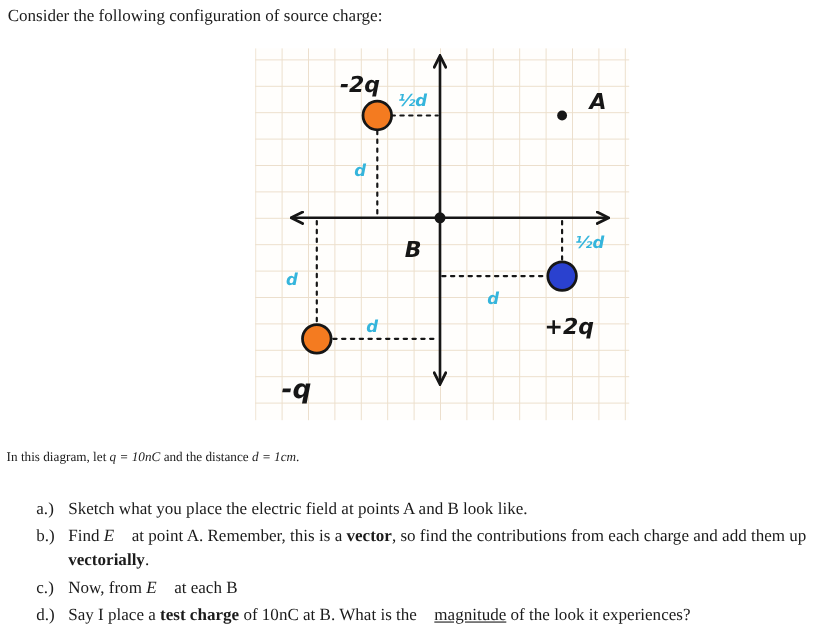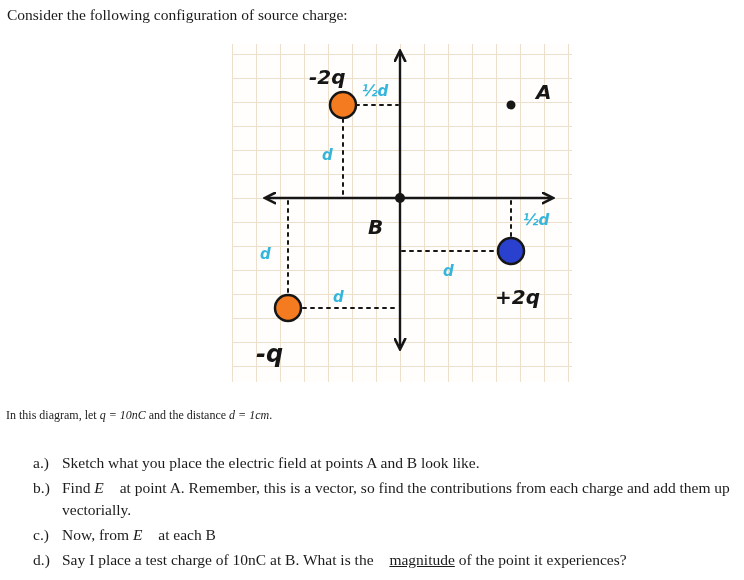--- a/index.html
+++ b/index.html
@@ -27,21 +27,21 @@
   .lbl-cyan { font-family:"DejaVu Sans", sans-serif; font-style:italic; font-weight:bold; font-size:15px; }
   
   .given { position:absolute; left:6px; top:408px; font-size:12px; }
   .items {
     position:absolute; left:33px; top:452px; width:702px;
     display:flex; flex-direction:column; gap:3px; font-size:15.5px;
   }
   .item { display:flex; }
   .item-label { flex:0 0 29px; line-height:1.42; }
   .item-text  { flex:1; line-height:1.42; }
-  .seg-b { font-weight:normal; }
+  .seg-b { font-weight:bold; }
   .seg-i { font-style:italic; }
   .seg-u { text-decoration:underline;margin-left:12px; }
 </style>
 </head>
 <body>
 
 <div class="page">
 
   <div class="title">Consider the following configuration of source charge:</div>
 
@@ -97,17 +97,17 @@
     <div class="item">
       <span class="item-label">b.)</span>
       <span class="item-text"><span>Find </span><span class="seg-i">E⃗</span><span> at point A.  Remember, this is a </span><span class="seg-b">vector</span><span>, so find the contributions from each charge and add them up </span><span class="seg-b">vectorially</span><span>.</span></span>
     </div>
     <div class="item">
       <span class="item-label">c.)</span>
       <span class="item-text"><span>Now, from </span><span class="seg-i">E⃗</span><span> at each B</span></span>
     </div>
     <div class="item">
       <span class="item-label">d.)</span>
-      <span class="item-text"><span>Say I place a </span><span class="seg-b">test charge</span><span> of 10nC at B.  What is the </span><span class="seg-u">magnitude</span><span> of the point it experiences?</span></span>
+      <span class="item-text"><span>Say I place a </span><span class="seg-b">test charge</span><span> of 10nC at B.  What is the </span><span class="seg-u">magnitude</span><span> of the look it experiences?</span></span>
     </div>
   </div>
 
 </div>
 
 </body></html>

